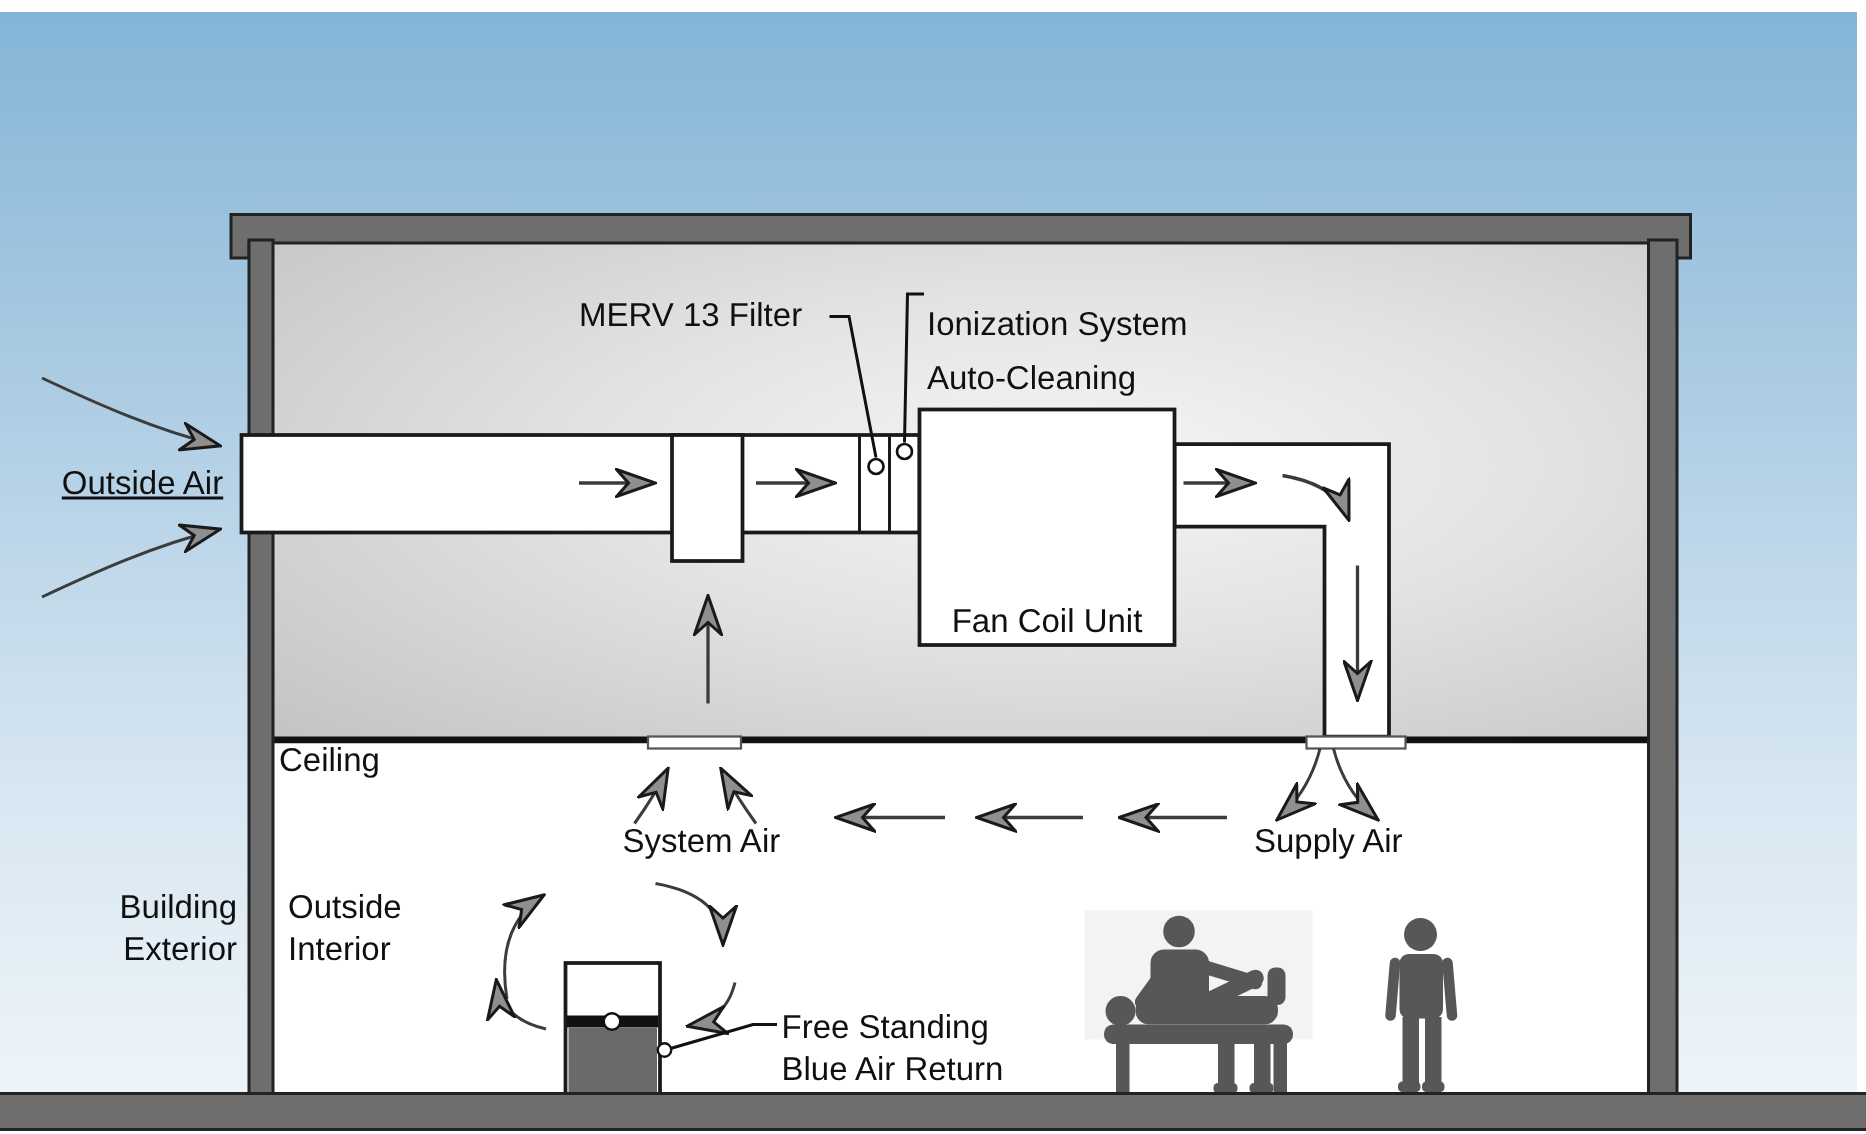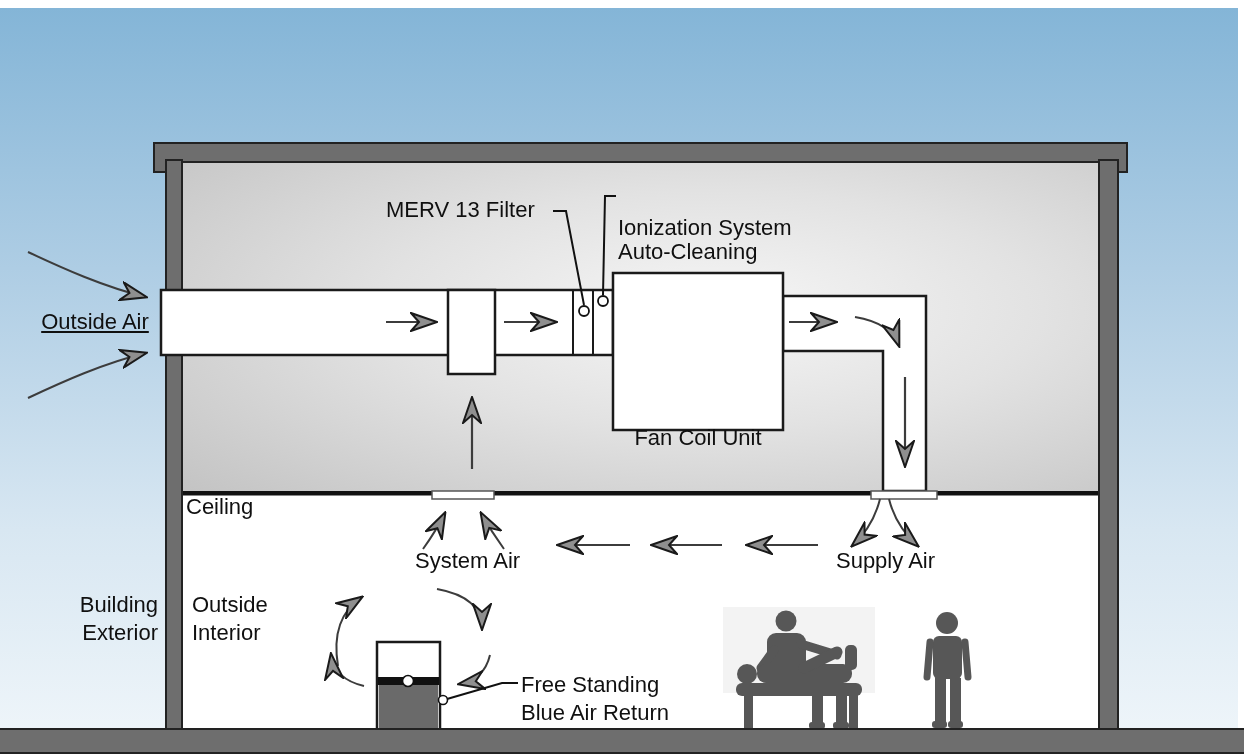--- a/index.html
+++ b/index.html
@@ -139,22 +139,22 @@
       <rect x="932" y="721" width="15" height="7" rx="3"></rect>
       <rect x="948" y="721" width="15" height="7" rx="3"></rect>
     </g>
 
     <rect x="-3" y="729" width="1250" height="24" fill="#6e6e6e" stroke="#222222" stroke-width="2"></rect>
   </svg>
 
   <div class="lbl ctr" style="left:30px;top:310px;width:130px;text-decoration:underline;">Outside Air</div>
   <div class="lbl" style="left:386px;top:198px;">MERV 13 Filter</div>
   <div class="lbl" style="left:618px;top:204px;margin-top:36px;">Auto-Cleaning</div>
-  <div class="lbl" style="left:618px;top:216px;">Ionization System</div>
-  <div class="lbl ctr" style="left:613px;top:402px;width:170px;margin-top:24px;">Fan Coil Unit</div>
+  <div class="lbl" style="left:618px;top:204px;">Ionization System</div>
+  <div class="lbl ctr" style="left:613px;top:402px;width:170px;">Fan Coil Unit</div>
   <div class="lbl" style="left:186px;top:495px;">Ceiling</div>
   <div class="lbl rgt" style="left:56px;top:593px;width:102px;">Building</div>
   <div class="lbl rgt" style="left:56px;top:621px;width:102px;">Exterior</div>
   <div class="lbl" style="left:192px;top:593px;">Outside</div>
   <div class="lbl" style="left:192px;top:621px;">Interior</div>
   <div class="lbl ctr" style="left:415px;top:549px;width:105px;">System Air</div>
   <div class="lbl ctr" style="left:828px;top:549px;width:115px;">Supply Air</div>
   <div class="lbl" style="left:521px;top:673px;">Free Standing</div>
   <div class="lbl" style="left:521px;top:701px;">Blue Air Return</div>
 

